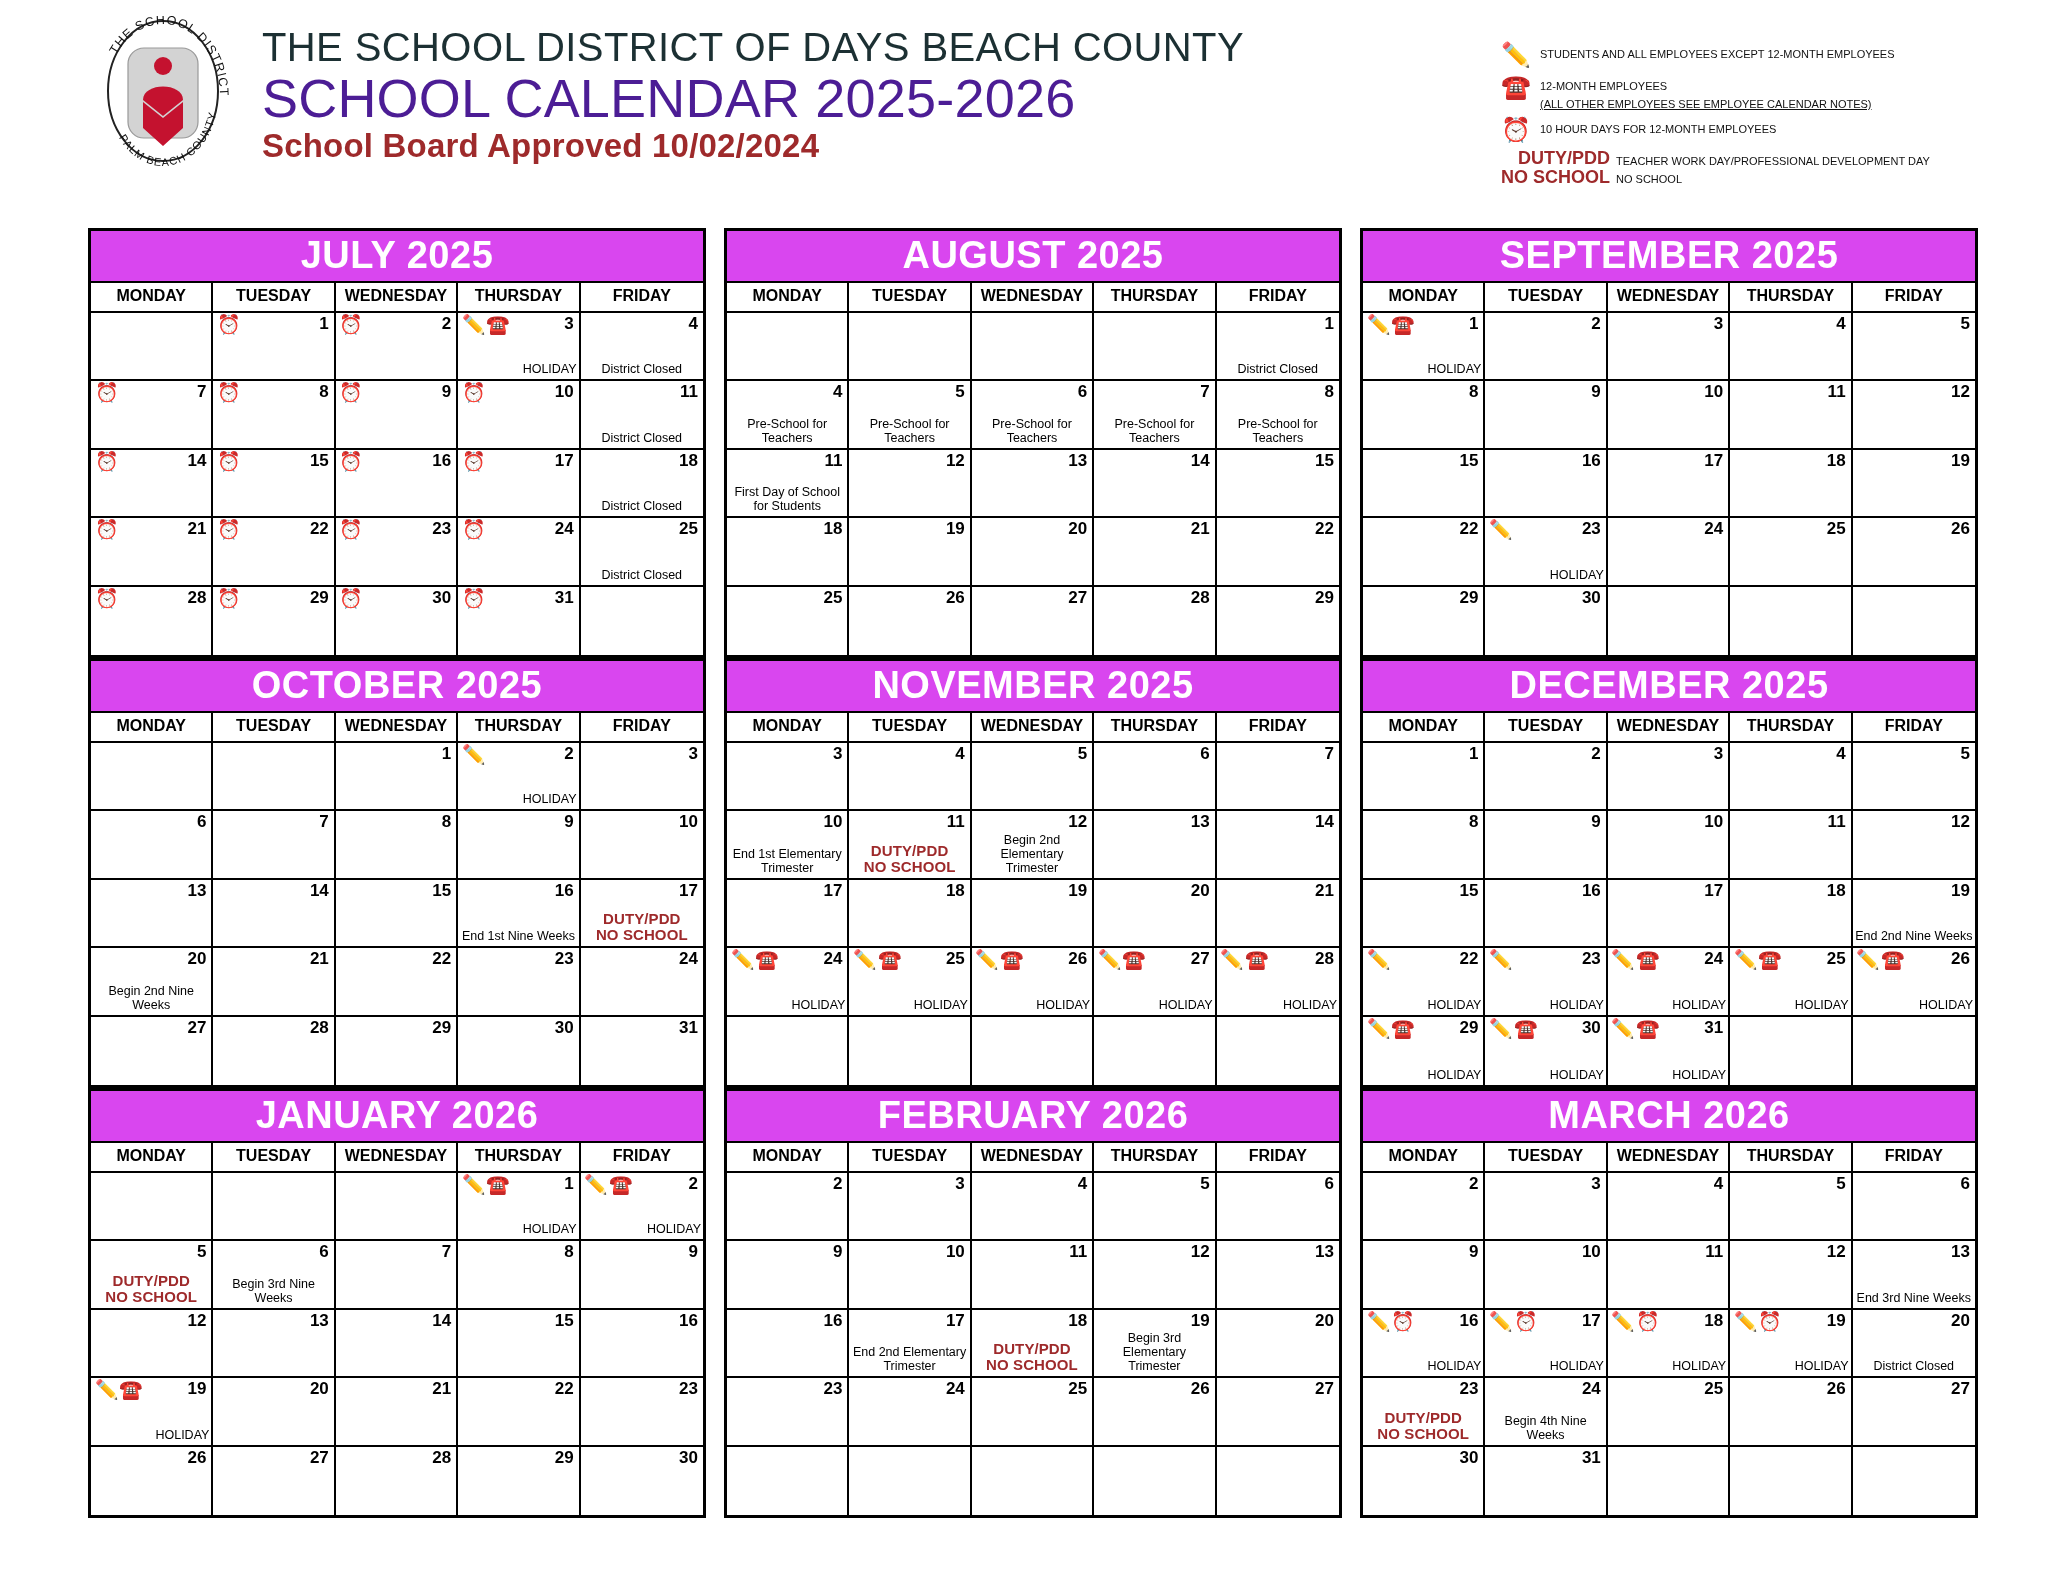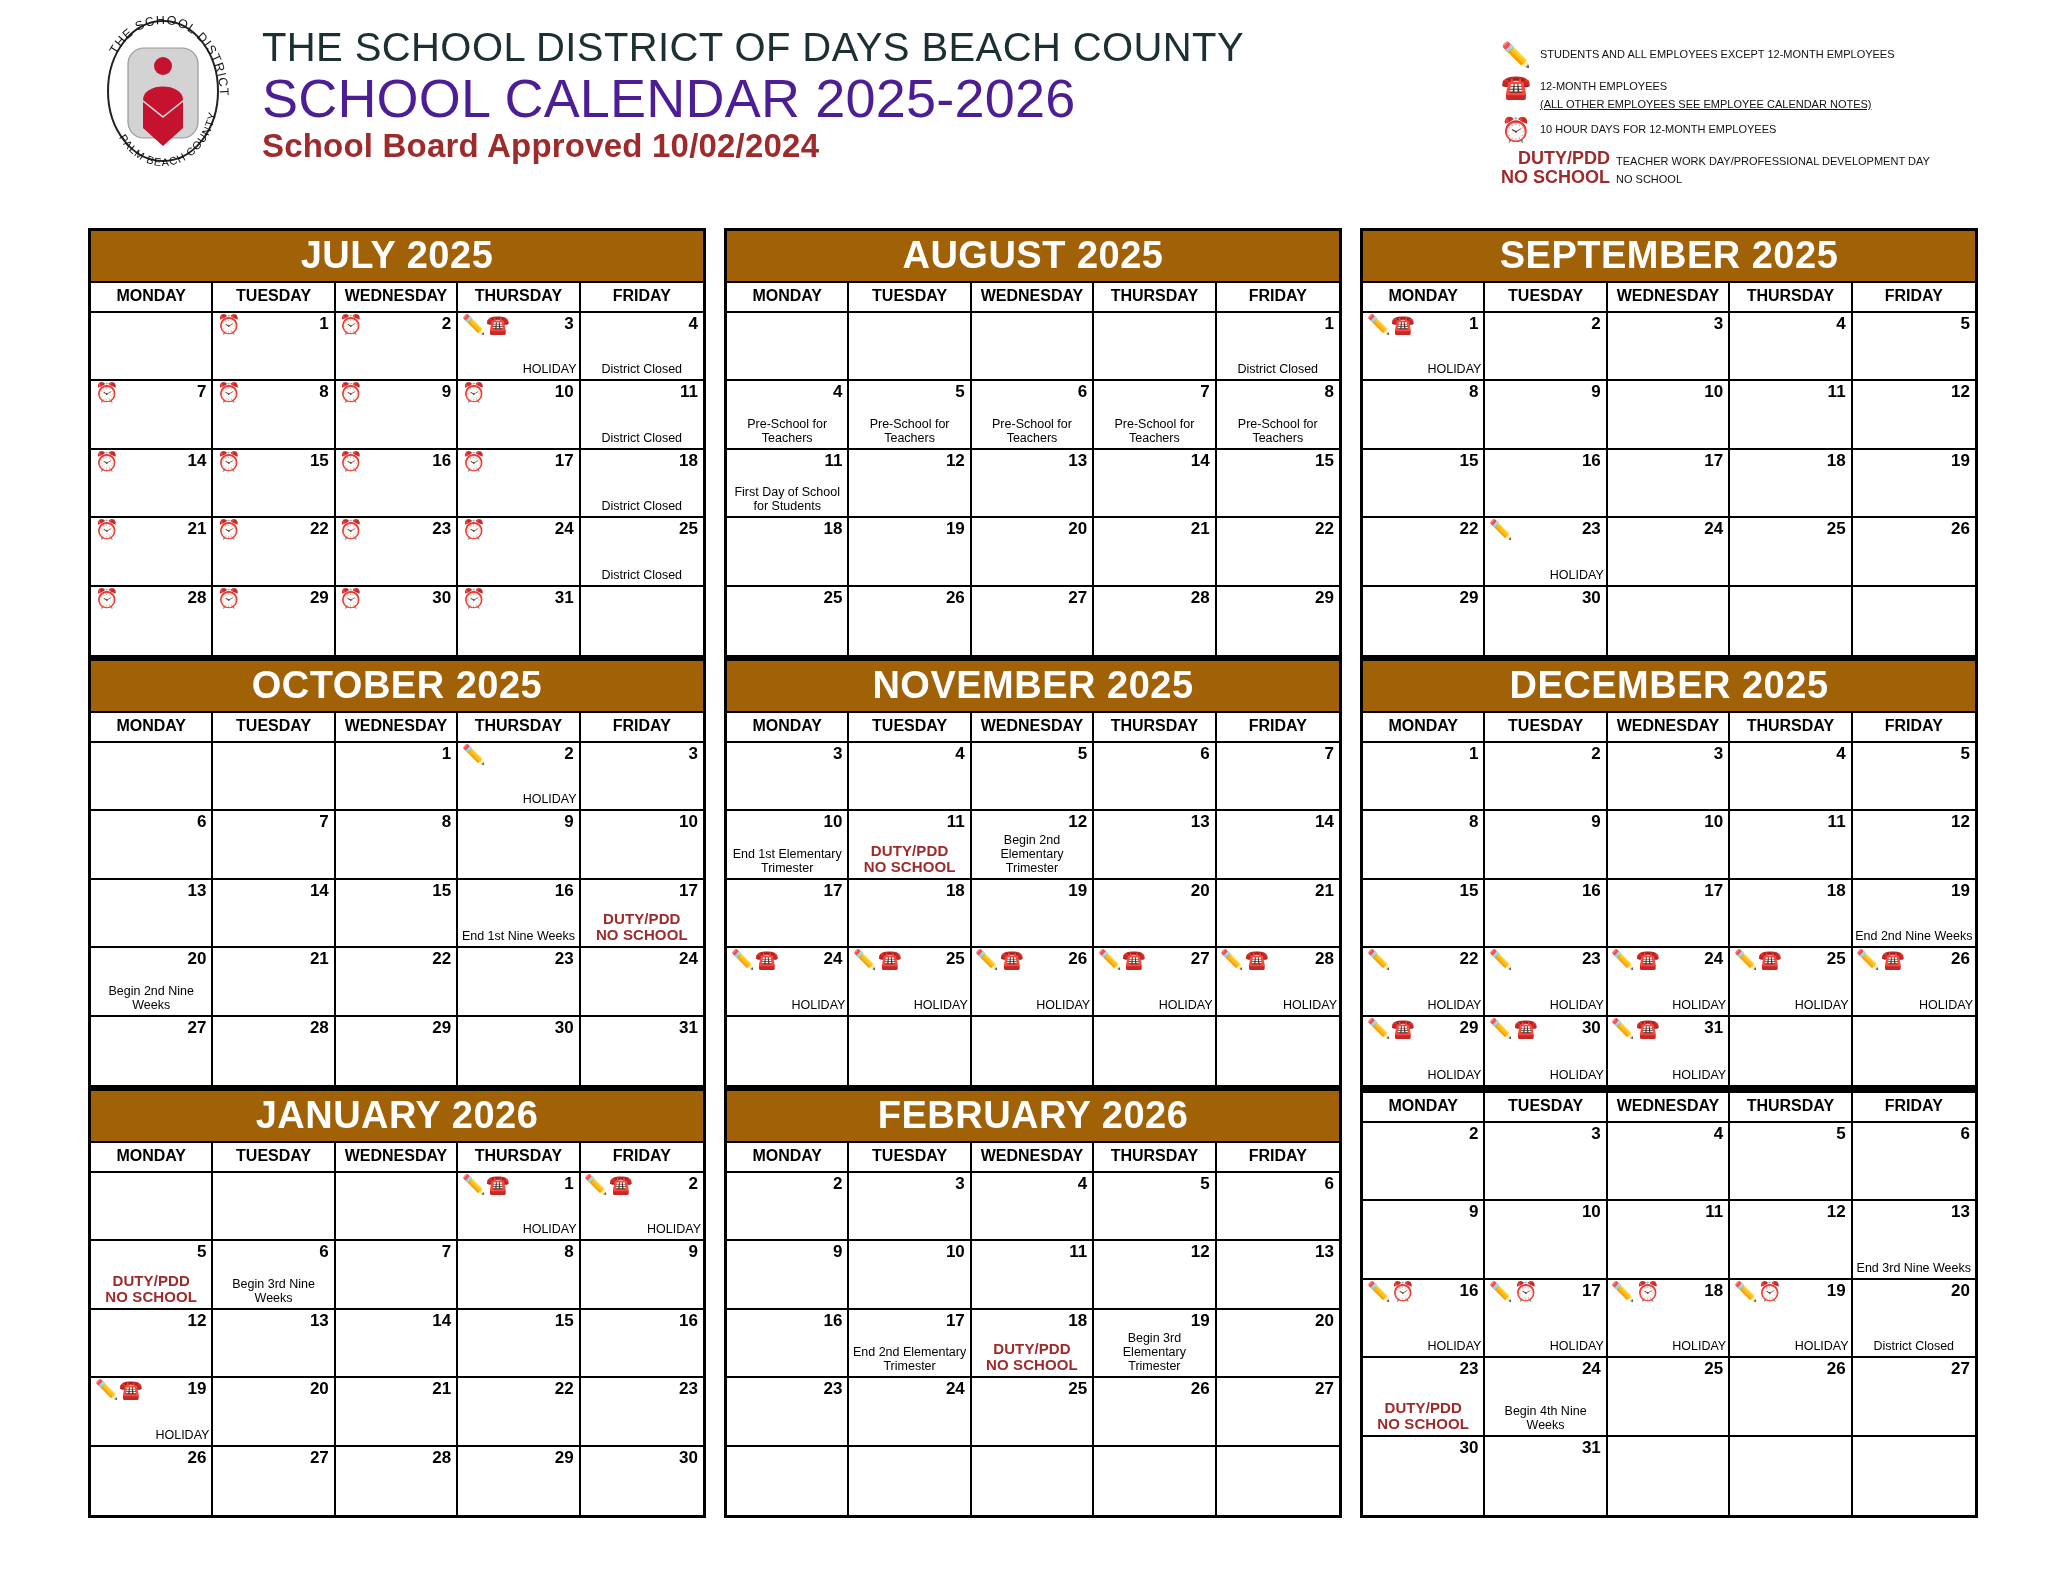--- a/index.html
+++ b/index.html
@@ -65,21 +65,21 @@
     column-gap:18px;
     row-gap:0px;
   }
   .month{
     display:flex; flex-direction:column;
     border:3px solid #000;
     box-sizing:border-box;
     background:#fff;
   }
   .month-title{
-    background:#a16207; color:#fff;
+    background:#d946ef; color:#fff;
     font-size:38px; font-weight:bold; letter-spacing:.5px;
     text-align:center; line-height:48px; height:50px;
     flex:0 0 50px;
     overflow:hidden;
   }
   .dow-row{
     display:grid; grid-template-columns:repeat(5,1fr);
     flex:0 0 28px; height:28px;
     border-top:2px solid #000;
   }
@@ -901,20 +901,21 @@
           <div class="daynum">27</div>
         </div>
         <div class="cell lastrow empty"></div>
         <div class="cell lastrow empty"></div>
         <div class="cell lastrow empty"></div>
         <div class="cell lastrow empty"></div>
         <div class="cell lastrow empty"></div>
       </div>
     </div>
     <div class="month">
+      <div class="month-title">MARCH 2026</div>
       <div class="dow-row">
         <div class="dow">MONDAY</div>
         <div class="dow">TUESDAY</div>
         <div class="dow">WEDNESDAY</div>
         <div class="dow">THURSDAY</div>
         <div class="dow">FRIDAY</div>
       </div>
       <div class="weeks">
         <div class="cell">
           <div class="daynum">2</div>

